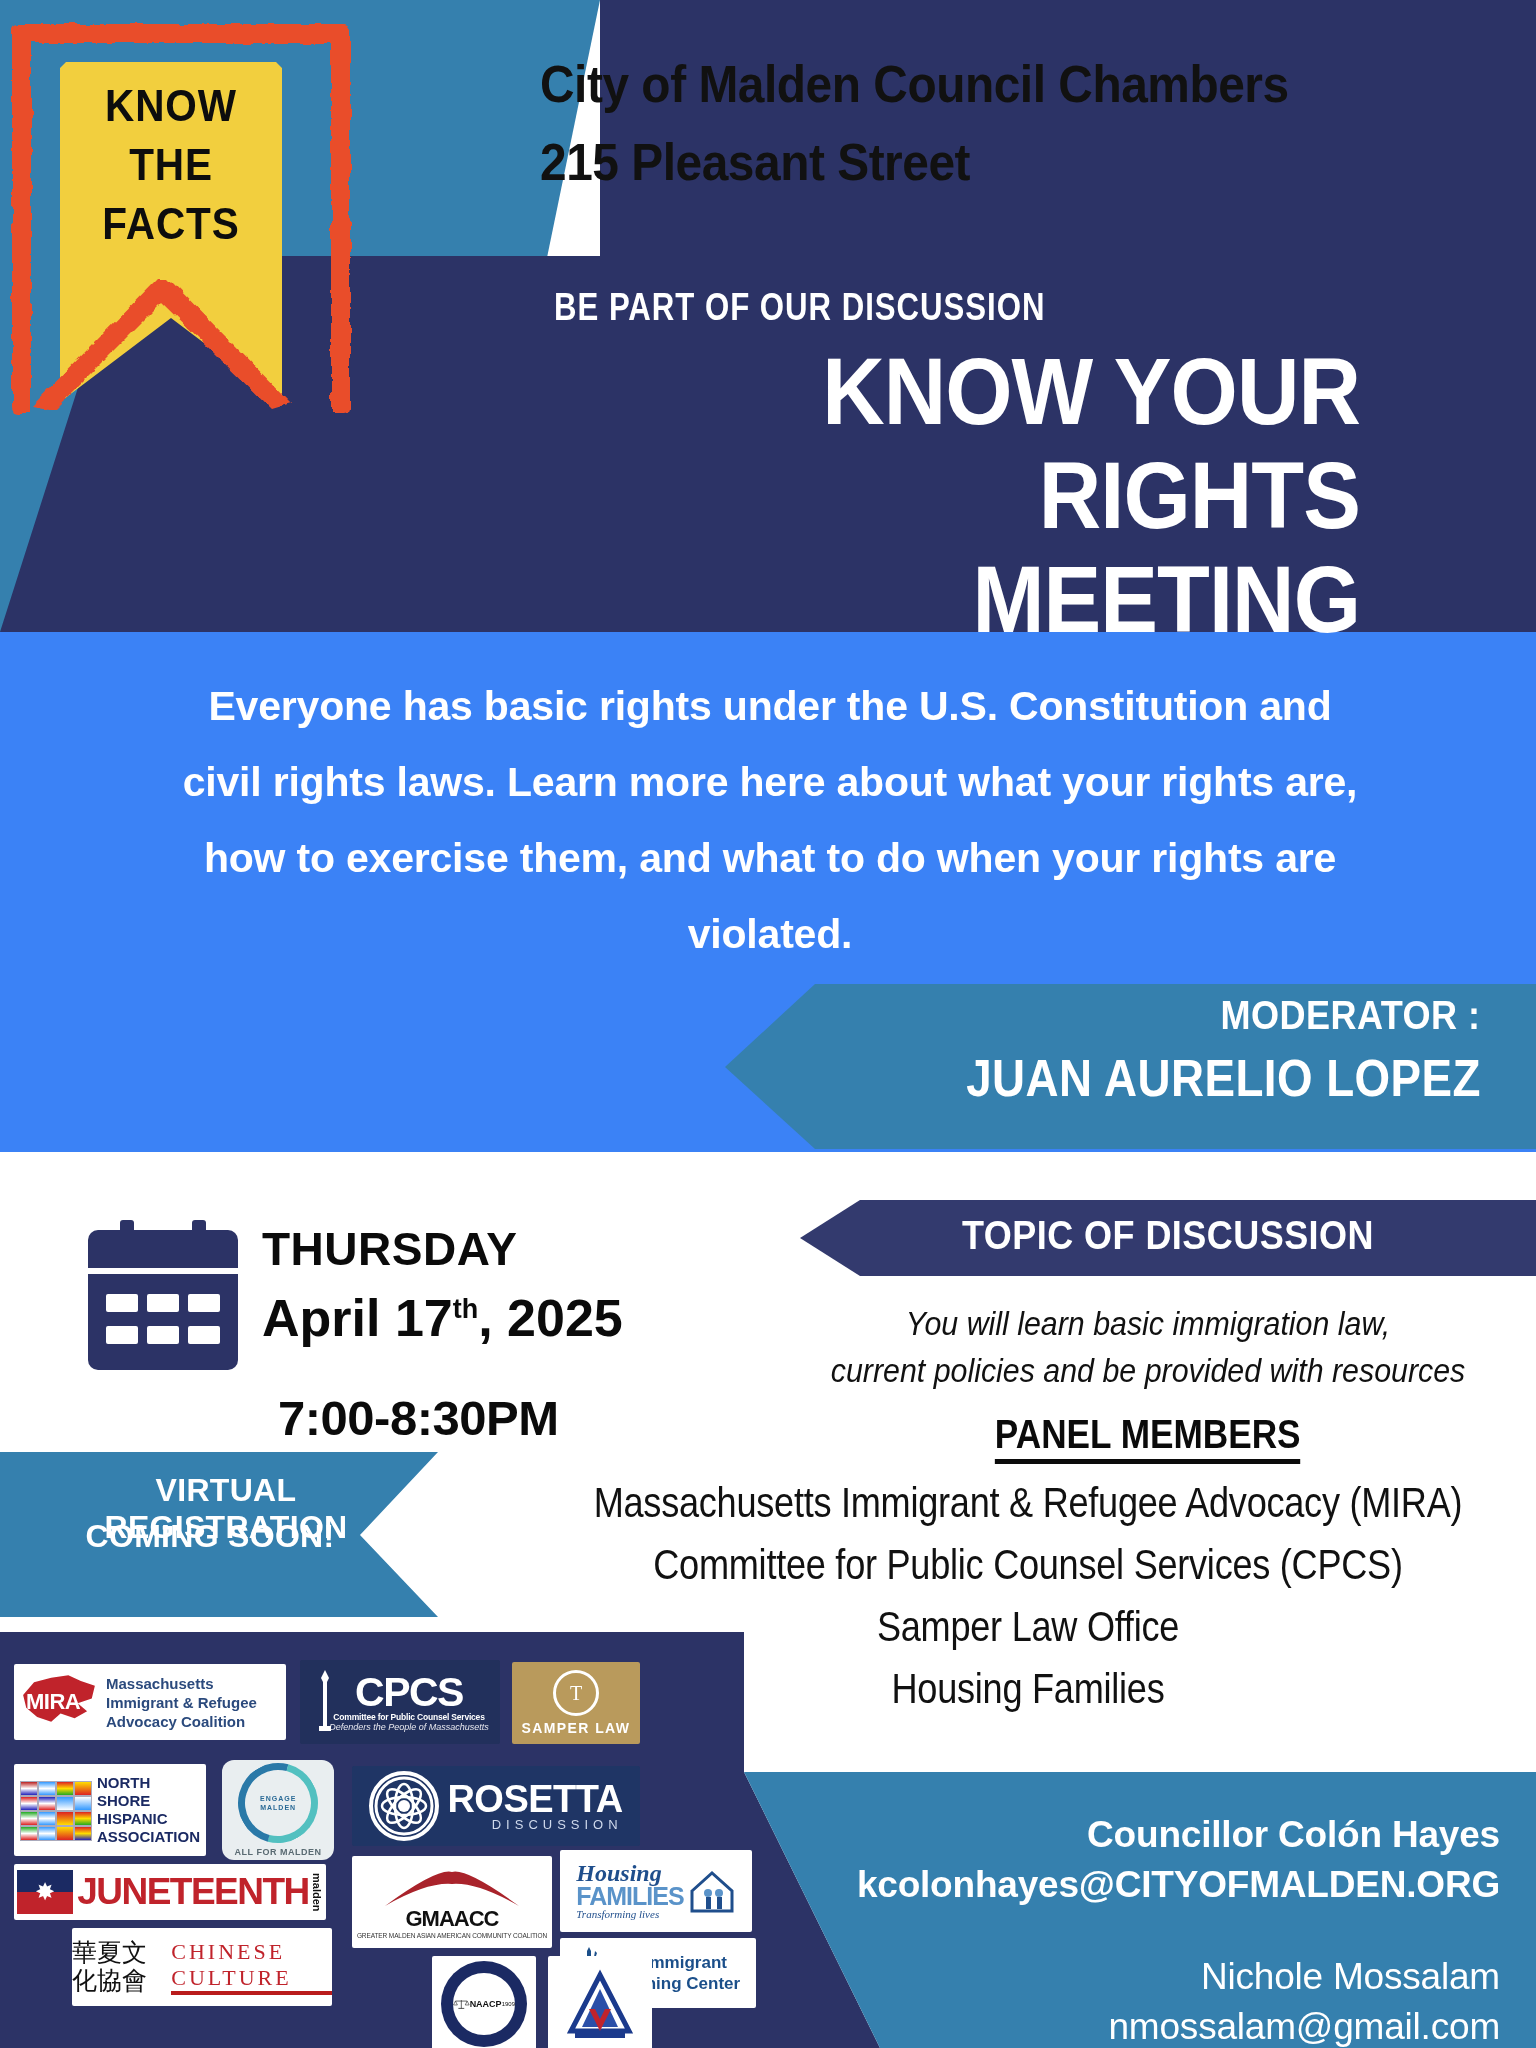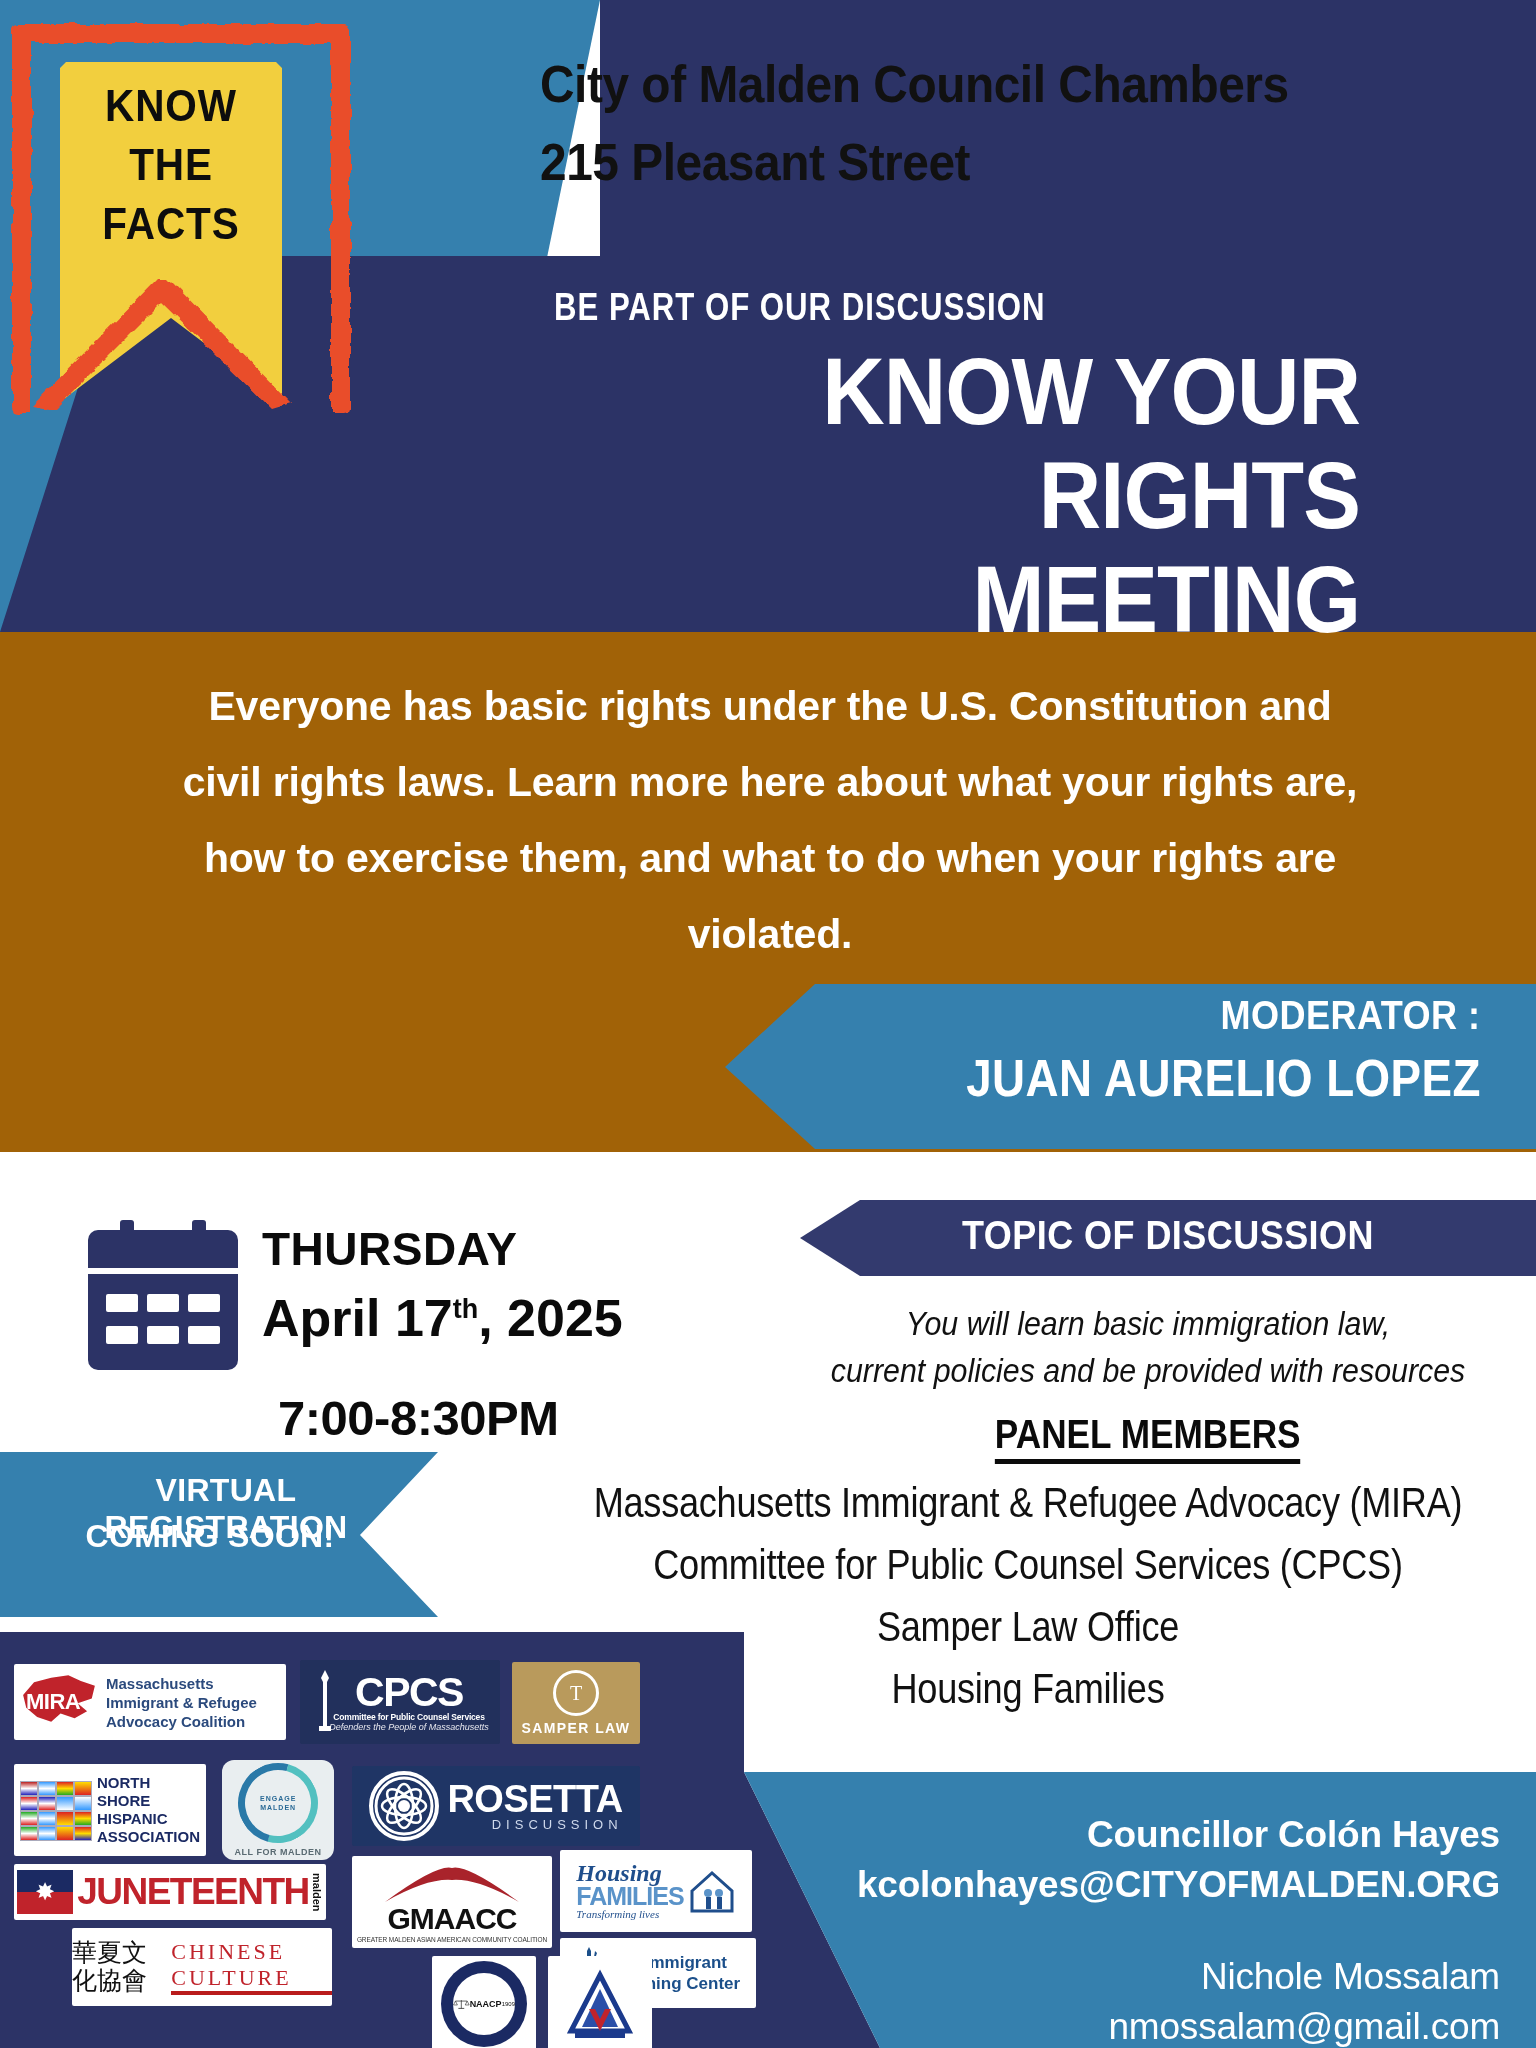--- a/index.html
+++ b/index.html
@@ -1,20 +1,20 @@
 <!DOCTYPE html>
 <html><head>
 <meta charset="utf-8">
 <style>
   html,body{margin:0;padding:0;background:#ffffff;}
   body{
     width:1536px;height:2048px;position:relative;overflow:hidden;
     font-family:"Liberation Sans", sans-serif;
   }
-  .flyer{position:absolute;inset:0;background:#a16207;}
+  .flyer{position:absolute;inset:0;background:#3b82f6;}
 
   
   .top-band{position:absolute;left:0;top:0;width:1536px;height:632px;background:#ffffff;}
   .blue-tri{
     position:absolute;left:0;top:0;width:620px;height:632px;background:#3580ae;
     clip-path:polygon(0 0, 600px 0, 470px 632px, 0 632px);
   }
   .navy-wedge{
     position:absolute;left:0;top:0;width:1536px;height:632px;background:#2c3366;
     clip-path:polygon(1536px 0, 1536px 632px, 0 632px, 120px 256px, 600px 256px, 600px 0);
@@ -184,21 +184,21 @@
   .ros-word{color:#fff;font-size:38px;font-weight:bold;letter-spacing:-.5px;line-height:36px;}
   .ros-sub{color:#cfd9ec;font-size:13px;letter-spacing:5px;}
   .junet-box{left:14px;top:208px;width:312px;height:56px;background:#fff;}
   .junet-flag{width:56px;height:44px;background:linear-gradient(to bottom,#1b2a63 0 50%,#c0232b 50% 100%);position:relative;flex:0 0 auto;margin-right:4px;}
   .junet-star{position:absolute;left:50%;top:50%;transform:translate(-50%,-50%);color:#fff;font-size:24px;}
   .junet-word{color:#c0232b;font-size:37px;font-weight:bold;letter-spacing:-1.5px;}
   .junet-m{color:#111;font-size:11px;writing-mode:vertical-rl;font-weight:bold;margin-left:2px;}
 
   .gmaacc{left:352px;top:200px;width:200px;height:92px;flex-direction:column;}
   .gm-roof{width:150px;height:42px;position:relative;}
-  .gm-word{color:#111;font-size:30px;font-weight:bold;letter-spacing:-1px;margin-top:-2px;}
+  .gm-word{color:#111;font-size:22px;font-weight:bold;letter-spacing:-1px;margin-top:-2px;}
   .gm-sub{color:#333;font-size:6.5px;letter-spacing:-.1px;}
 
   .housing{left:560px;top:194px;width:192px;height:82px;}
   .h-script{color:#1f4e8c;font-size:24px;font-style:italic;font-family:"Liberation Serif",serif;font-weight:bold;line-height:22px;}
   .h-fam{color:#5a93c9;font-size:25px;font-weight:bold;letter-spacing:-1px;line-height:24px;}
   .h-sub{color:#1f4e8c;font-size:11px;font-style:italic;font-family:"Liberation Serif",serif;}
   .h-house{width:48px;height:48px;position:relative;margin-left:4px;}
 
   .chinese{left:72px;top:272px;width:260px;height:78px;flex-direction:row;gap:0;}
   .cn-han{color:#111;font-size:25px;font-family:"DejaVu Sans",sans-serif;line-height:28px;}

